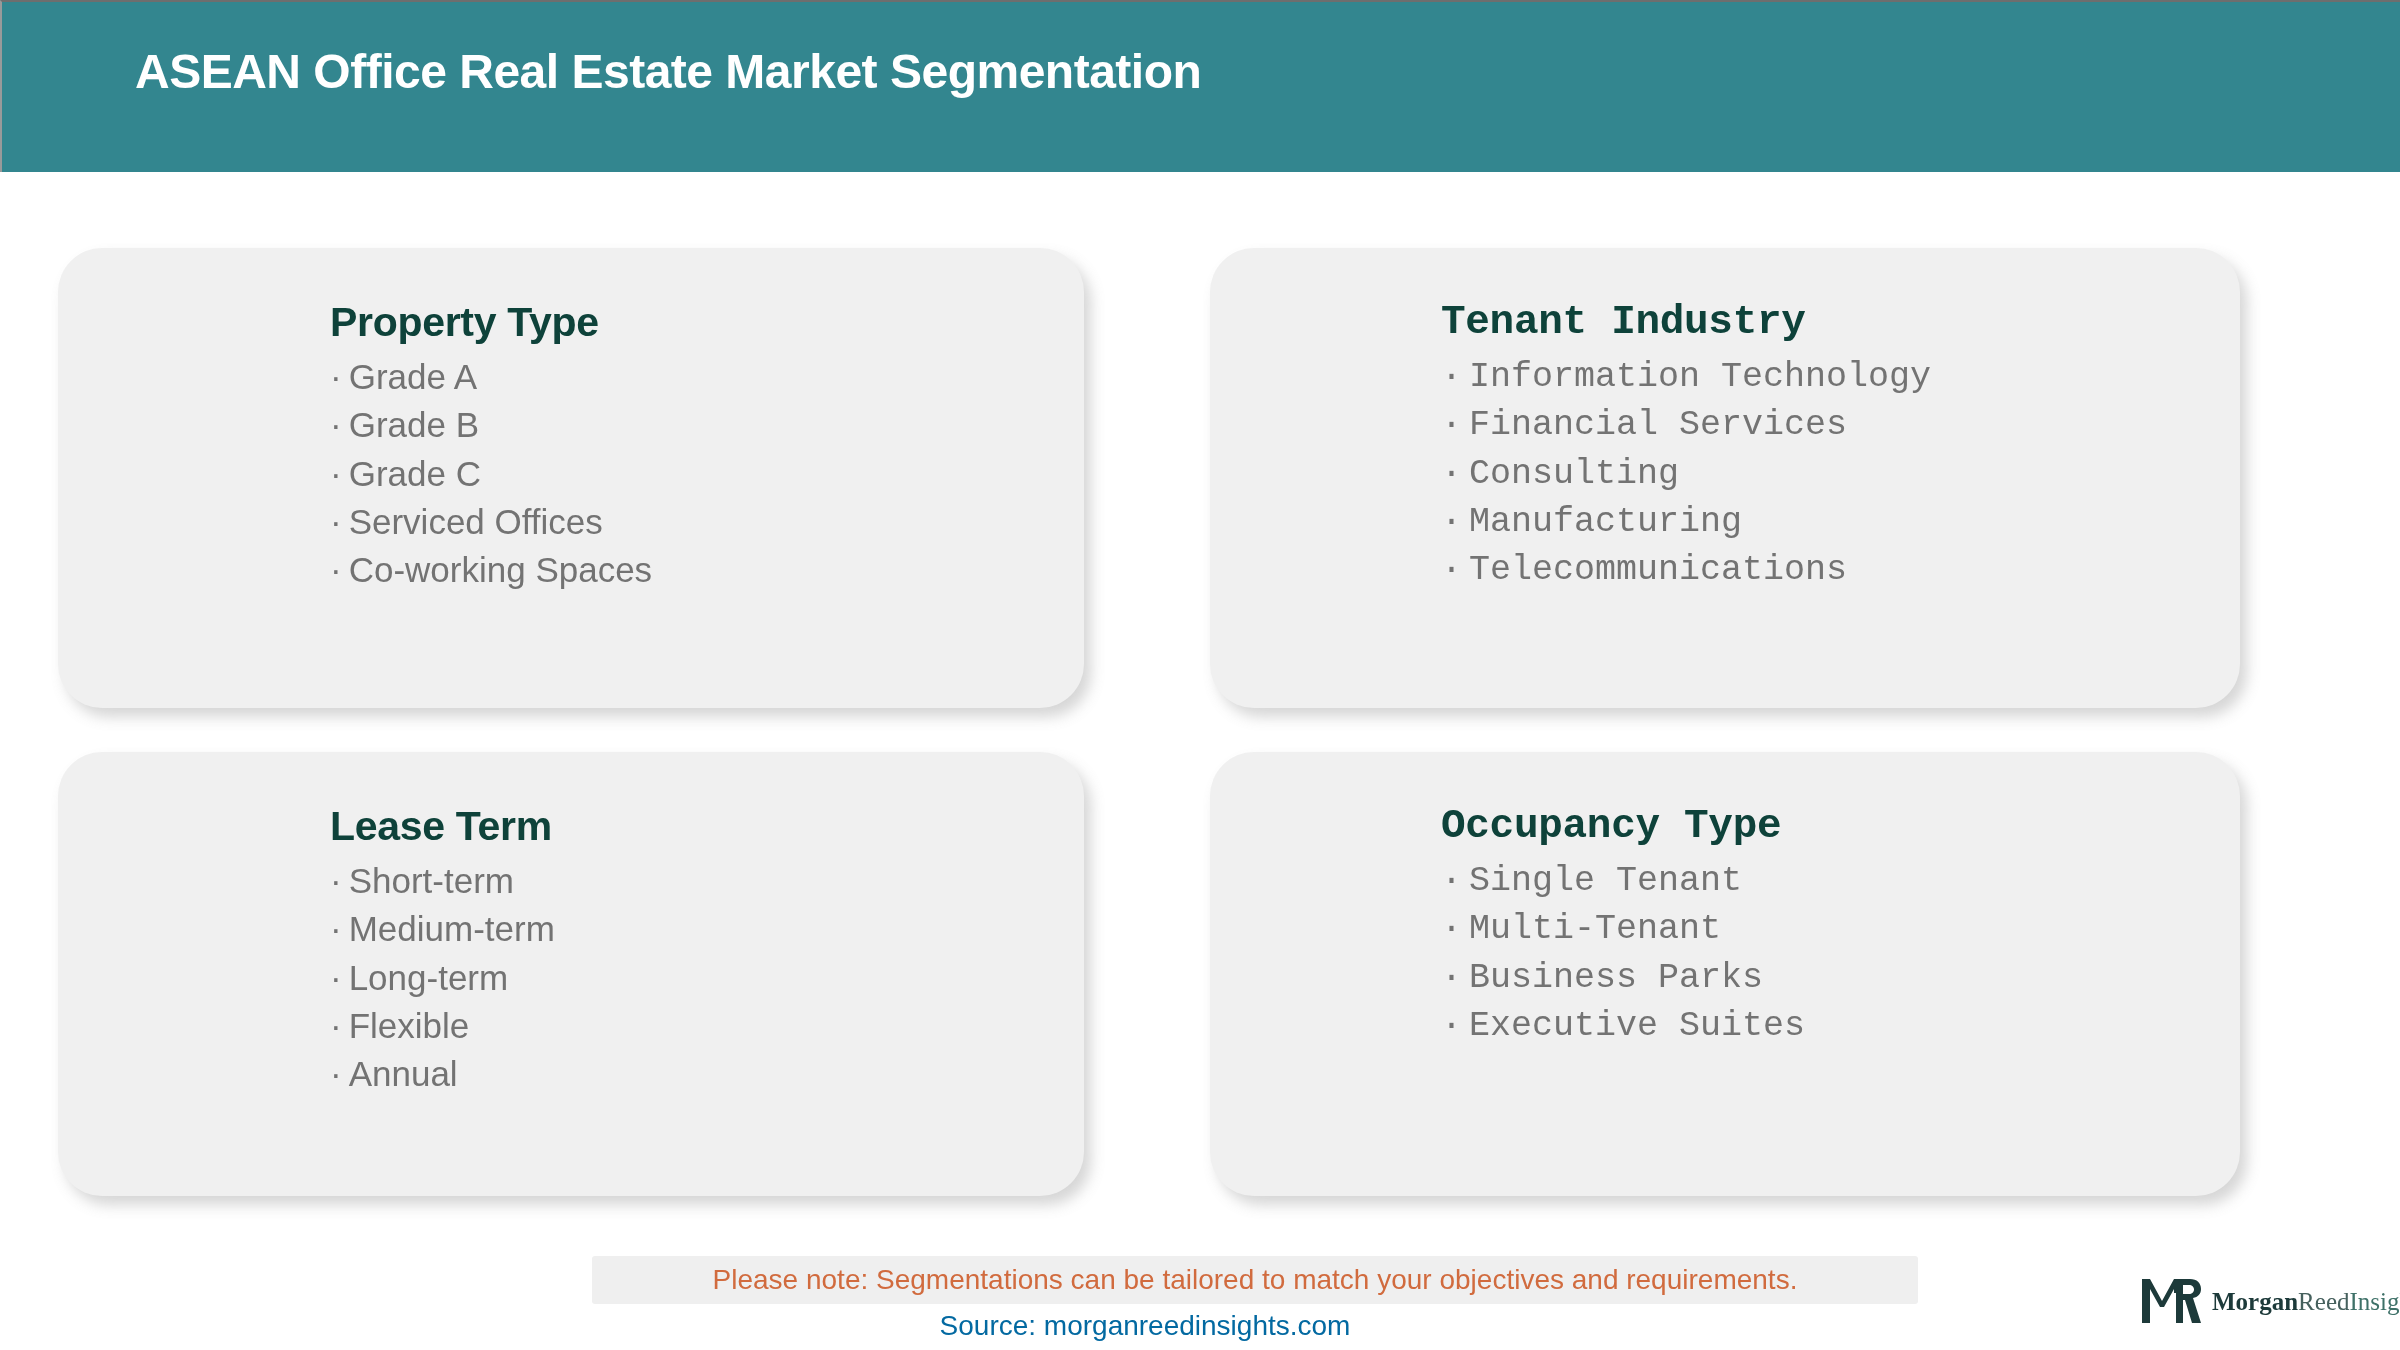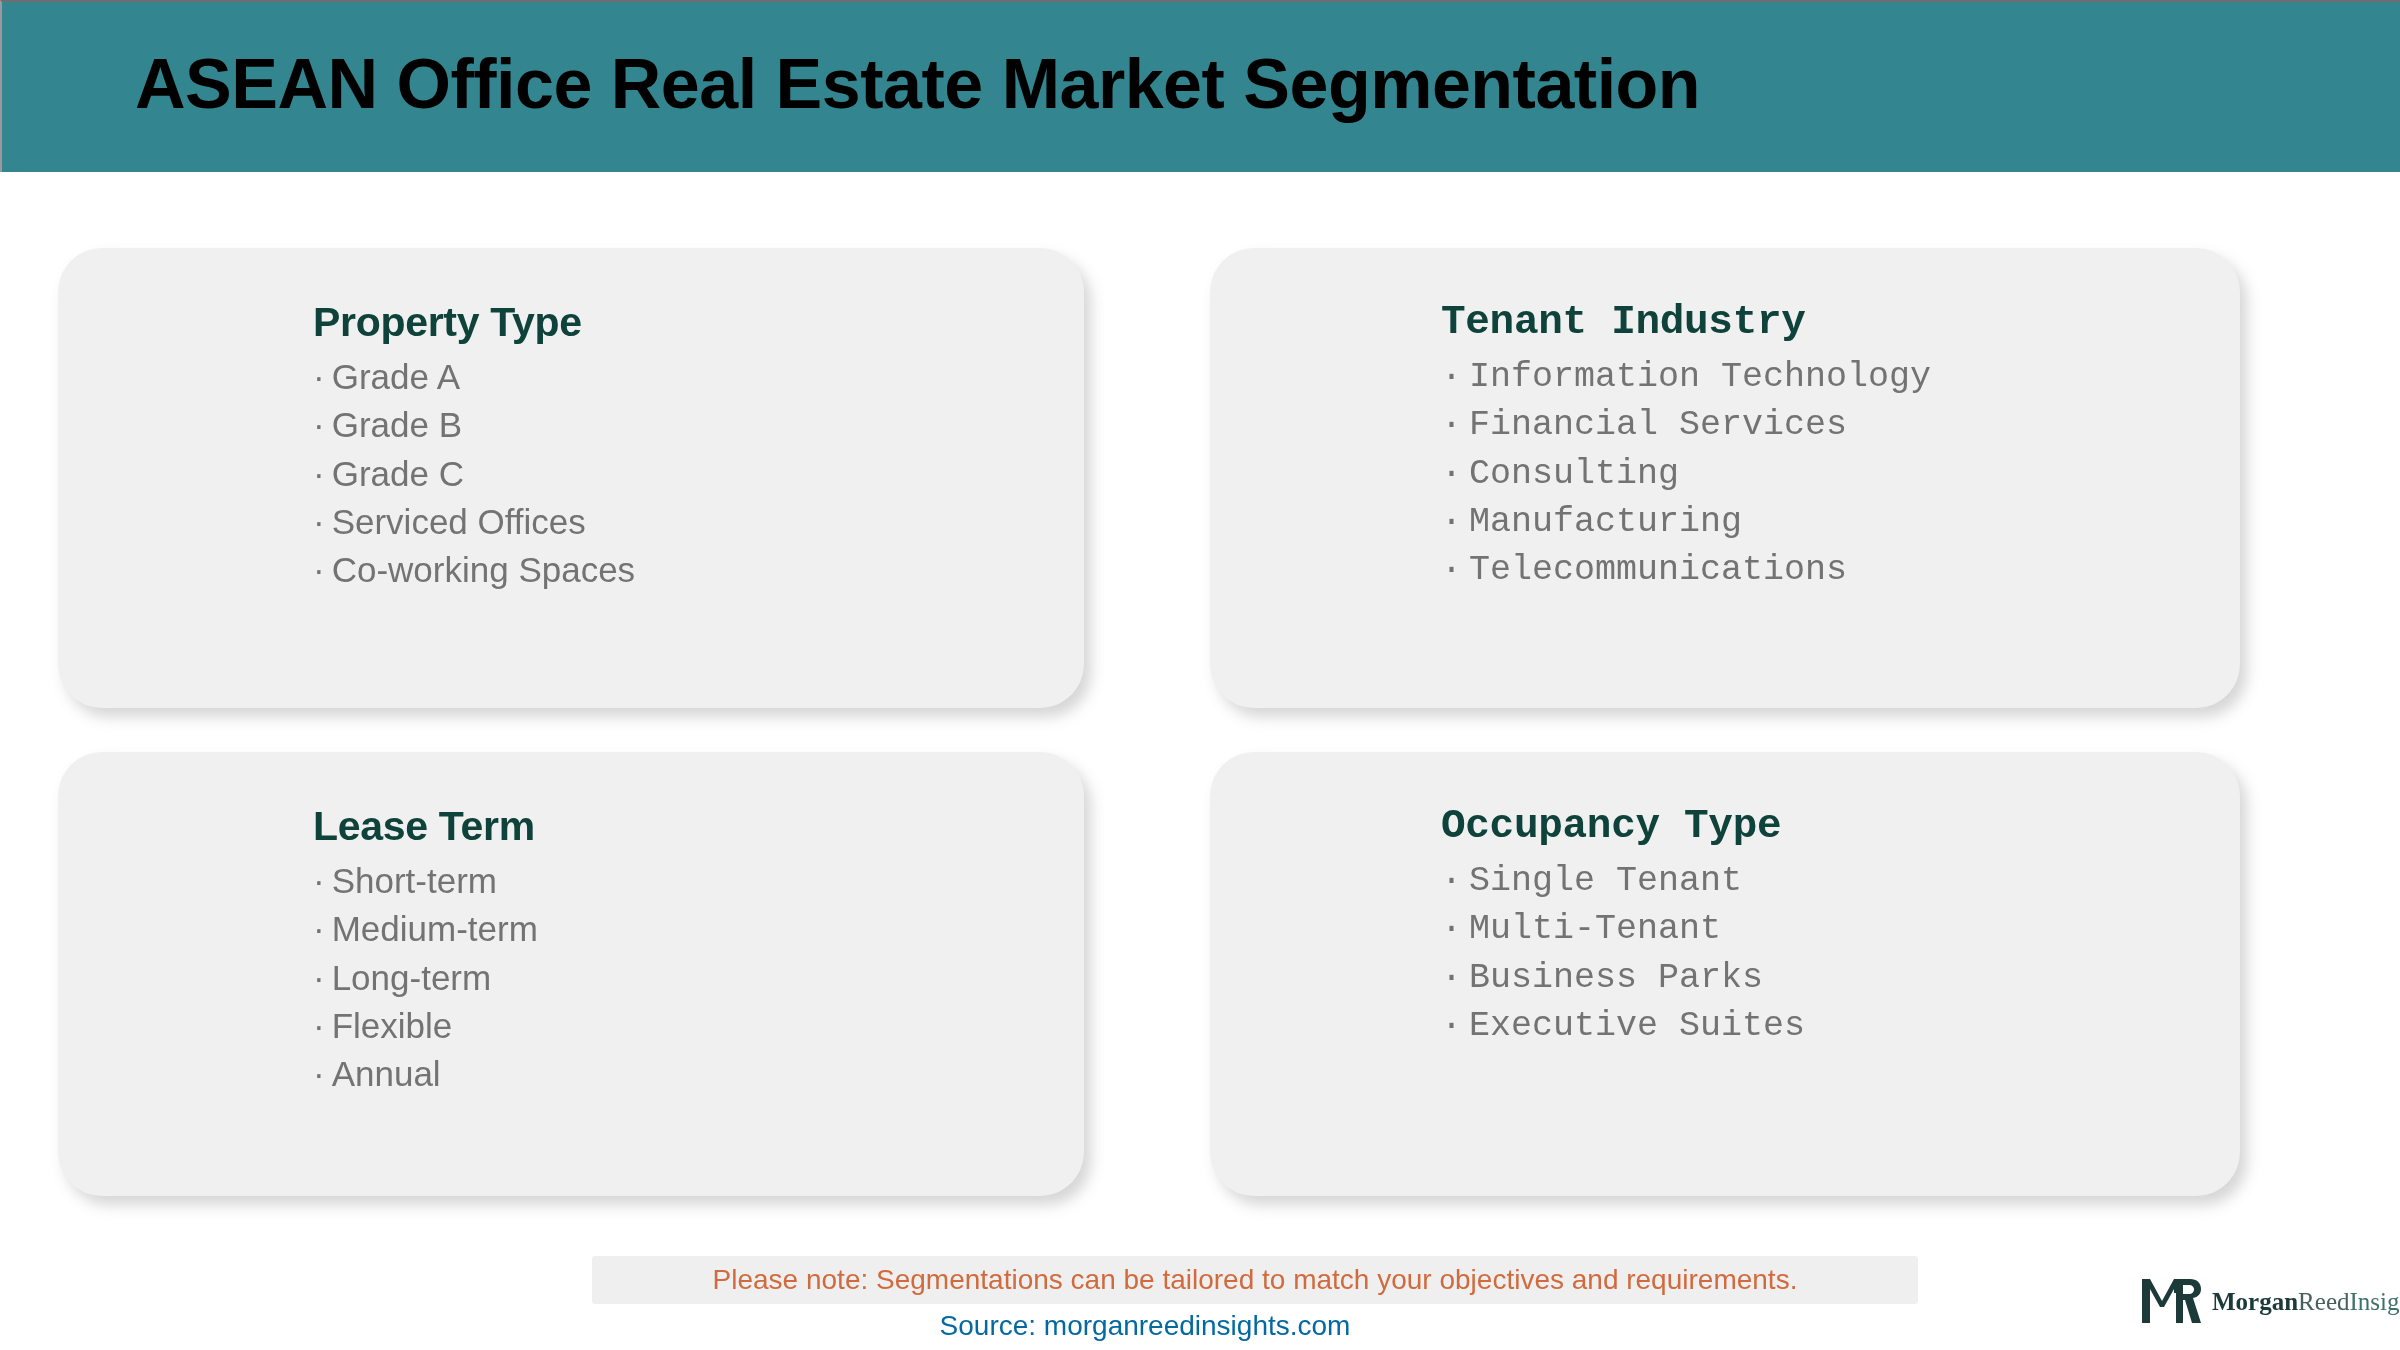--- a/index.html
+++ b/index.html
@@ -25,23 +25,23 @@
     height: 172px;
     background: #33868F;
     box-sizing: border-box;
     border-top: 2px solid #6e6e6e;
     border-left: 2px solid #9a9a9a;
   }
   #page-title {
     position: absolute;
     left: 133px;
     top: 42px;
-    font-size: 70px;
+    font-size: 48px;
     font-weight: bold;
-    color: #000000;
+    color: #ffffff;
     letter-spacing: -0.5px;
     white-space: nowrap;
     line-height: 1.15;
   }
 
   
   #card-grid {
     position: absolute;
     left: 0;
     top: 248px;
@@ -59,21 +59,21 @@
   .card.col-left  { left: 58px;   width: 1968px; }
   .card.col-left  { width: 1026px; }
   .card.col-right { left: 1210px; width: 1030px; }
   .card.row-top    { top: 0px;   height: 460px; }
   .card.row-bottom { top: 504px; height: 444px; }
 
   .card-inner {
     position: absolute;
     top: 50px;
   }
-  .card.col-left .card-inner  { left: 255px; }
+  .card.col-left .card-inner  { left: 272px; }
   .card.col-right .card-inner { left: 231px; font-family: Liberation Mono, monospace; }
 
   .card-heading {
     font-size: 41px;
     font-weight: bold;
     color: #0E423A;
     letter-spacing: -0.3px;
     margin: 0 0 6px 0;
     line-height: 1.2;
     white-space: nowrap;

